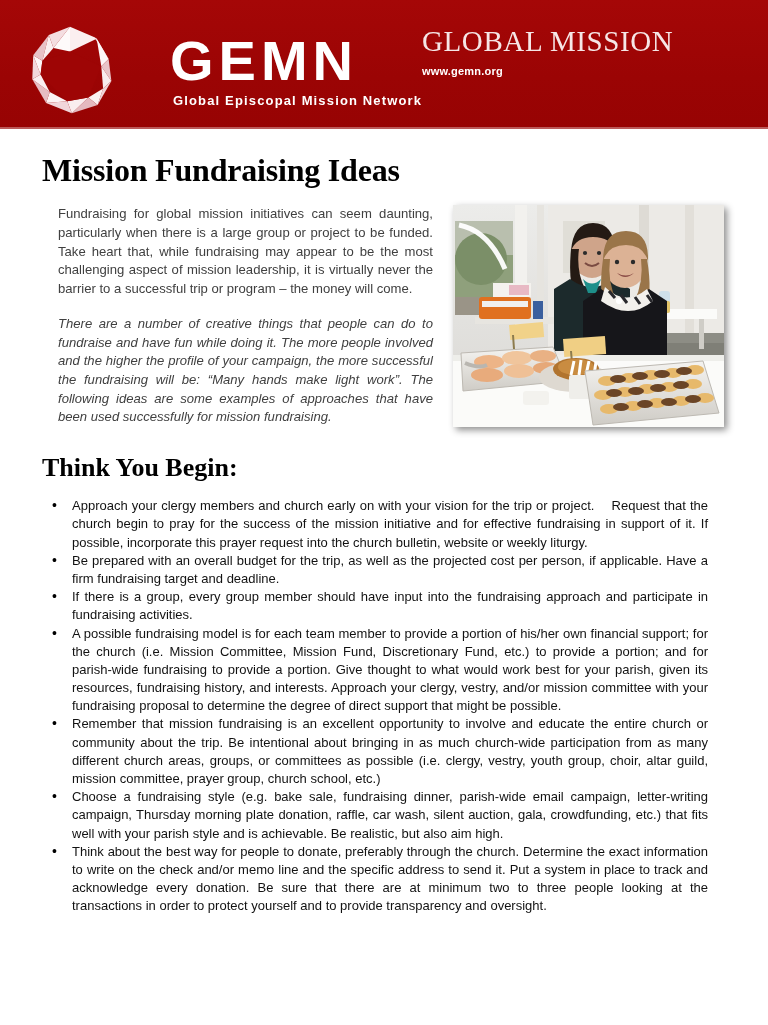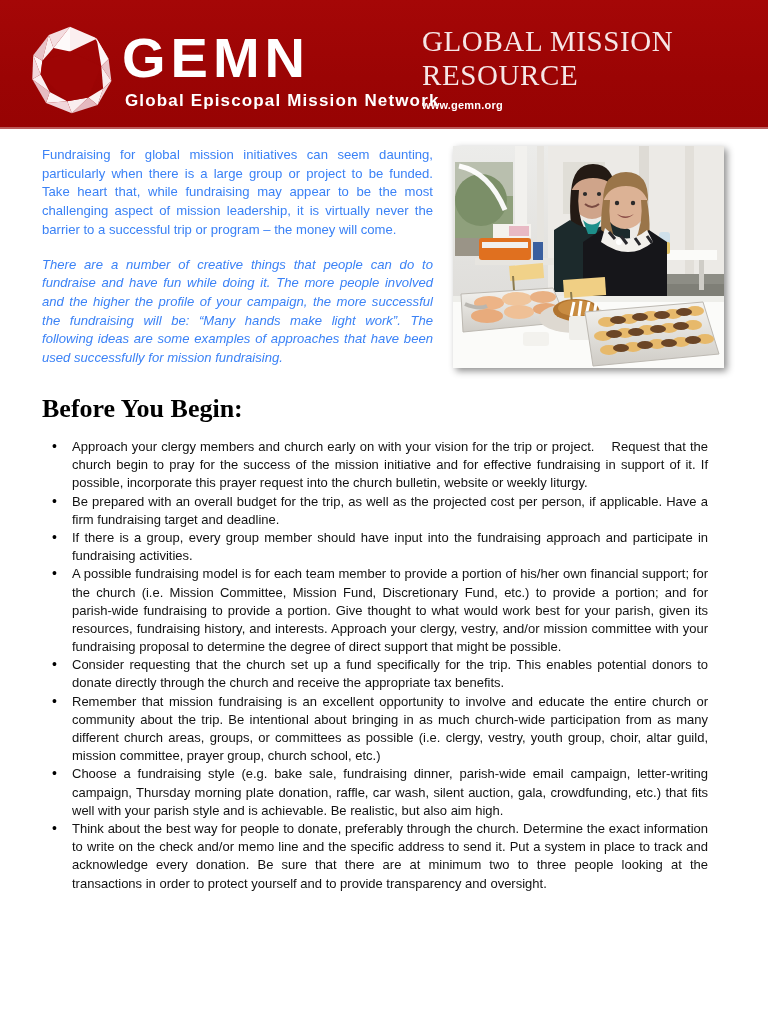--- a/index.html
+++ b/index.html
@@ -34,20 +34,21 @@
     background: rgba(255,255,255,0.35);
   }
 
   
   .logo-lockup {
     position: absolute;
     left: 24px;
     top: 24px;
     display: flex;
     align-items: center;
+    gap: 48px;
   }
   .logo-mark {
     width: 92px;
     height: 92px;
     flex: none;
     display: block;
   }
   .logo-words {
     margin-left: 6px;
     display: flex;
@@ -58,21 +59,21 @@
     font-family: "Liberation Sans", sans-serif;
     font-weight: bold;
     font-size: 56px;
     line-height: 1.02;
     color: #ffffff;
     letter-spacing: 5px;
   }
   .logo-tagline {
     font-family: "Liberation Sans", sans-serif;
     font-weight: bold;
-    font-size: 17px;
+    font-size: 13px;
     color: #ffffff;
     letter-spacing: 1.15px;
     margin-top: 4px;
     margin-left: 3px;
     white-space: nowrap;
   }
 
   
   .header-right {
     position: absolute;
@@ -117,26 +118,26 @@
 
   .intro-wrap {
     margin-top: 17px;
     position: relative;
     min-height: 228px;
   }
   .intro-text {
     width: 391px;
   }
   .intro-text p {
-    margin: 0 0 16px 0;
+    margin: 0 0 16px 16px;
     font-family: "Liberation Sans", sans-serif;
     font-size: 13.1px;
     line-height: 1.43;
     text-align: justify;
-    color: #3b82f6;
+    color: #404040;
   }
   .intro-text p:last-child { margin-bottom: 0; font-style: italic; }
 
   
   .photo-frame {
     position: absolute;
     right: 0;
     top: 0;
     width: 271px;
     height: 222px;
@@ -216,28 +217,28 @@
       </svg>
     </span>
     <span class="logo-words">
       <span class="logo-gemn">GEMN</span>
       <span class="logo-tagline">Global Episcopal Mission Network</span>
     </span>
   </div>
 
   <div class="header-right">
     <div class="header-title-line">GLOBAL MISSION</div>
-    <div class="header-title-line">RESOURCE</div>
     <div class="header-url">www.gemn.org</div>
   </div>
 
 </div>
 
 <div class="page">
 
+  <h1 class="doc-title">Mission Fundraising Ideas</h1>
 
   <div class="intro-wrap">
 
     <div class="intro-text">
       <p>Fundraising for global mission initiatives can seem daunting, particularly when there is a large group or project to be funded. Take heart that, while fundraising may appear to be the most challenging aspect of mission leadership, it is virtually never the barrier to a successful trip or program – the money will come.</p>
       <p>There are a number of creative things that people can do to fundraise and have fun while doing it. The more people involved and the higher the profile of your campaign, the more successful the fundraising will be: “Many hands make light work”. The following ideas are some examples of approaches that have been used successfully for mission fundraising.</p>
     </div>
 
     <div class="photo-frame">
       <svg width="271" height="222" viewBox="0 0 271 222" xmlns="http://www.w3.org/2000/svg">
@@ -363,28 +364,27 @@
           <ellipse cx="216" cy="197" rx="8" ry="4"></ellipse>
             <ellipse cx="240" cy="194" rx="8" ry="4"></ellipse>
         </g>
 
         <path d="M12 158 q14 6 22 2" stroke="#b9b6b0" stroke-width="4" fill="none"></path>
       </svg>
     </div>
 
   </div>
 
-  <h2 class="section-title">Before You Begin:</h2>
+  <h2 class="section-title">Think You Begin:</h2>
 
   <ul class="bullets">
     <li>Approach your clergy members and church early on with your vision for the trip or project.  Request that the church begin to pray for the success of the mission initiative and for effective fundraising in support of it. If possible, incorporate this prayer request into the church bulletin, website or weekly liturgy.</li>
     <li>Be prepared with an overall budget for the trip, as well as the projected cost per person, if applicable. Have a firm fundraising target and deadline.</li>
     <li>If there is a group, every group member should have input into the fundraising approach and participate in fundraising activities.</li>
     <li>A possible fundraising model is for each team member to provide a portion of his/her own financial support; for the church (i.e. Mission Committee, Mission Fund, Discretionary Fund, etc.) to provide a portion; and for parish-wide fundraising to provide a portion. Give thought to what would work best for your parish, given its resources, fundraising history, and interests. Approach your clergy, vestry, and/or mission committee with your fundraising proposal to determine the degree of direct support that might be possible.</li>
-    <li>Consider requesting that the church set up a fund specifically for the trip. This enables potential donors to donate directly through the church and receive the appropriate tax benefits.</li>
     <li>Remember that mission fundraising is an excellent opportunity to involve and educate the entire church or community about the trip. Be intentional about bringing in as much church-wide participation from as many different church areas, groups, or committees as possible (i.e. clergy, vestry, youth group, choir, altar guild, mission committee, prayer group, church school, etc.)</li>
     <li>Choose a fundraising style (e.g. bake sale, fundraising dinner, parish-wide email campaign, letter-writing campaign, Thursday morning plate donation, raffle, car wash, silent auction, gala, crowdfunding, etc.) that fits well with your parish style and is achievable. Be realistic, but also aim high.</li>
     <li>Think about the best way for people to donate, preferably through the church. Determine the exact information to write on the check and/or memo line and the specific address to send it. Put a system in place to track and acknowledge every donation. Be sure that there are at minimum two to three people looking at the transactions in order to protect yourself and to provide transparency and oversight.</li>
   </ul>
 
   <div class="bottom-pad"></div>
 
 </div>
 
 </body></html>

